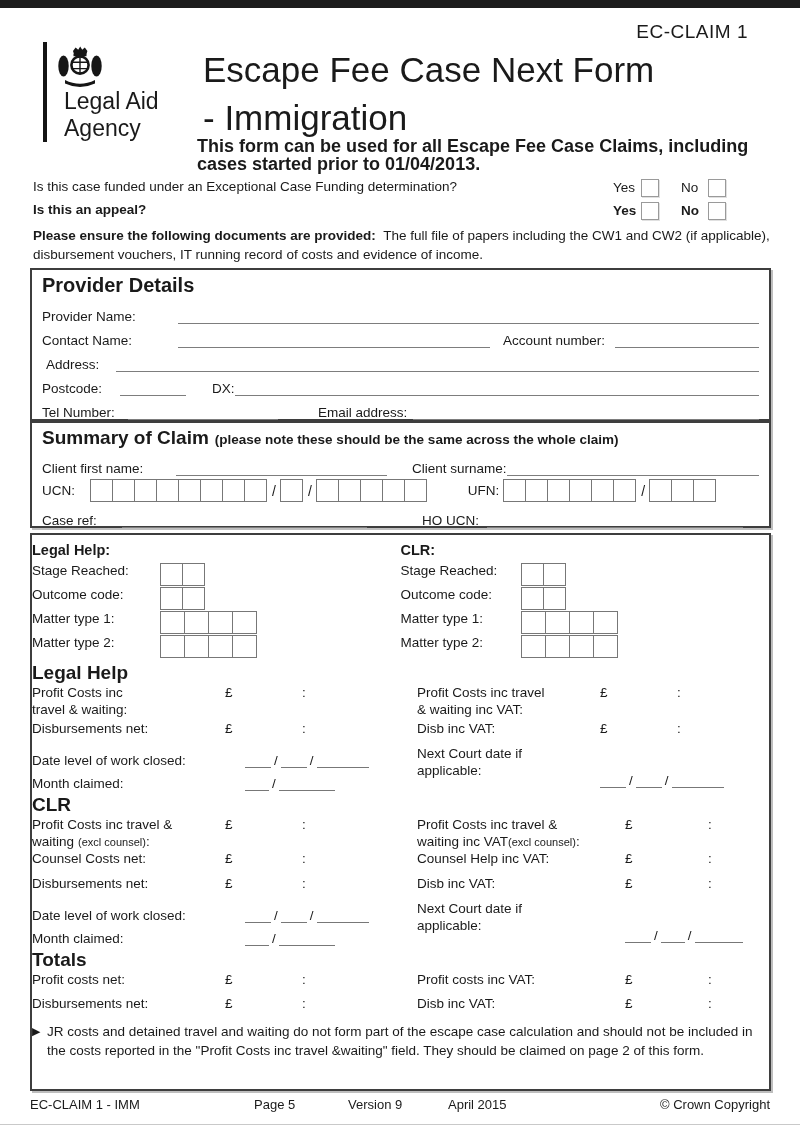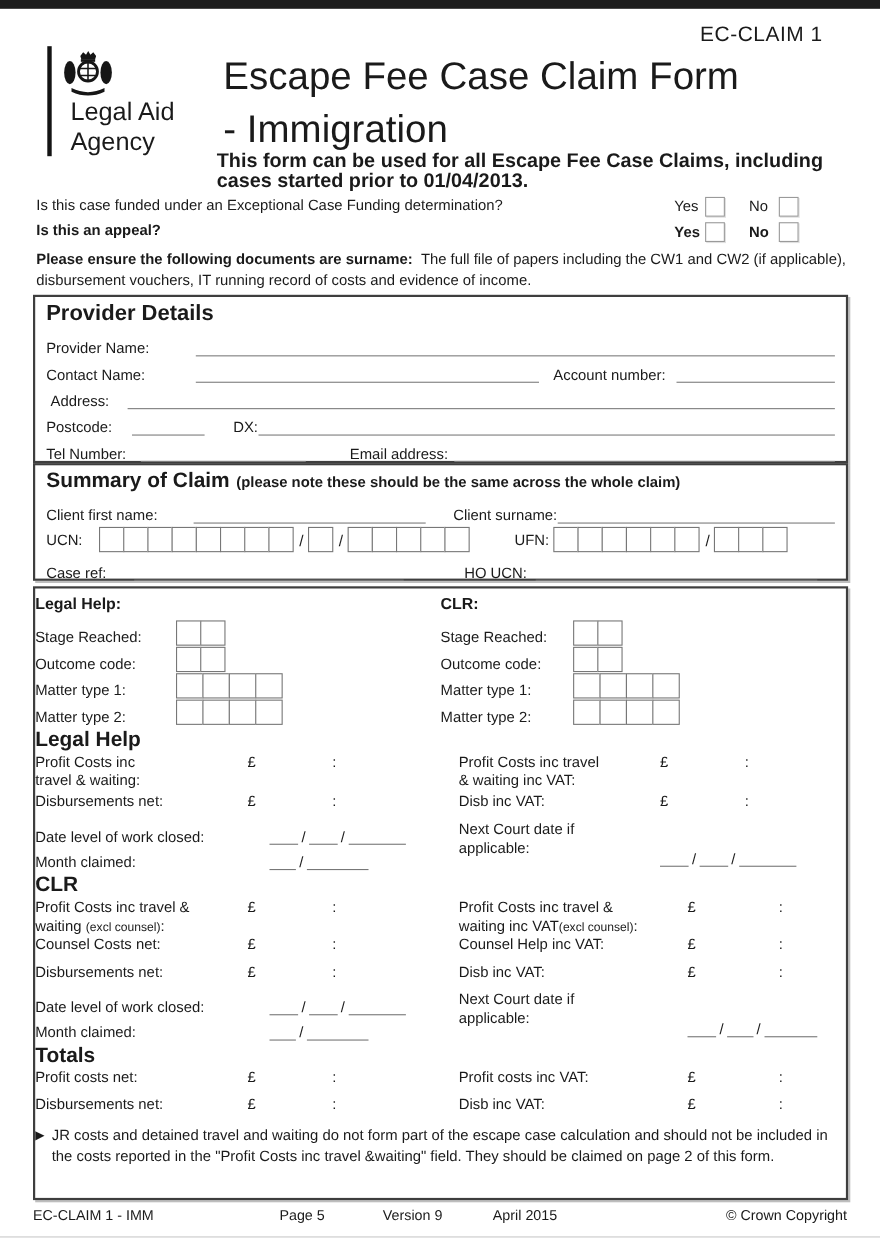--- a/index.html
+++ b/index.html
@@ -48,21 +48,21 @@
   .cellsrow { display:flex; align-items:center; height:29px; white-space:nowrap; }
   .cells { font-size:0; white-space:nowrap; }
   .cells i { display:inline-block; width:21px; height:21px; border:1px solid #777; margin-right:-1px;
              background:#fff; vertical-align:middle; }
   .cells.mt i { width:23px; }
   .gslash { margin:0 4px 0 6px; font-size:14px; }
 
   .codes { display:flex; }
   .codes-col { width:50%; }
   .codes h3 { font-size:14.5px; margin:3px 0 5px; }
-  .crow { display:flex; align-items:flex-end; height:24px; }
+  .crow { display:flex; align-items:flex-start; height:24px; }
   .crow .lbl { width:128px; flex:none; }
   .codes-col.clr-col .lbl { width:120px; }
 
   .mgrid { display:grid; grid-template-columns:385px 1fr; }
   .mcell { position:relative; }
   .mlabel { line-height:17px; }
   .pound, .mcolon { position:absolute; top:1px; }
   .cl .pound { left:193px; } .cl .mcolon { left:270px; }
   .lh-grid  .cr .pound { left:183px; } .lh-grid  .cr .mcolon { left:260px; }
   .clr-grid .cr .pound { left:208px; } .clr-grid .cr .mcolon { left:291px; }
@@ -110,41 +110,41 @@
       <ellipse cx="7.5" cy="23" rx="5.2" ry="10.5"></ellipse>
       <ellipse cx="40.5" cy="23" rx="5.2" ry="10.5"></ellipse>
       <path d="M9 37 q15 7.5 30 0 l0 3.4 q-15 7 -30 0 z"></path>
     </g>
   </svg>
   <div class="logo-text">
     <div>Legal Aid</div>
     <div>Agency</div>
   </div>
 
-  <div class="title1">Escape Fee Case Claim Form</div>
+  <div class="title1">Escape Fee Case Next Form</div>
   <div class="title2">- Immigration</div>
   <div class="subtitle">This form can be used for all Escape Fee Case Claims, including cases started prior to 01/04/2013.</div>
 
   <div class="qrow q1">
     <span>Is this case funded under an Exceptional Case Funding determination?</span>
     <span class="ylab">Yes</span>
     <span class="chk ybox"></span>
     <span class="nlab">No</span>
     <span class="chk nbox"></span>
   </div>
   <div class="qrow q2">
     <span>Is this an appeal?</span>
     <span class="ylab">Yes</span>
     <span class="chk ybox"></span>
     <span class="nlab">No</span>
     <span class="chk nbox"></span>
   </div>
 
   <div class="docnote">
-    <b>Please ensure the following documents are surname:</b>
+    <b>Please ensure the following documents are provided:</b>
     <span>The full file of papers including the CW1 and CW2 (if applicable), disbursement vouchers, IT running record of costs and evidence of income.</span>
   </div>
 
   <div class="box provider-box">
     <div class="bighead">Provider Details</div>
     <div class="frow">
       <span class="lbl" style="width:136px">Provider Name:</span>
       <span class="fline grow"></span>
     </div>
     <div class="frow">

